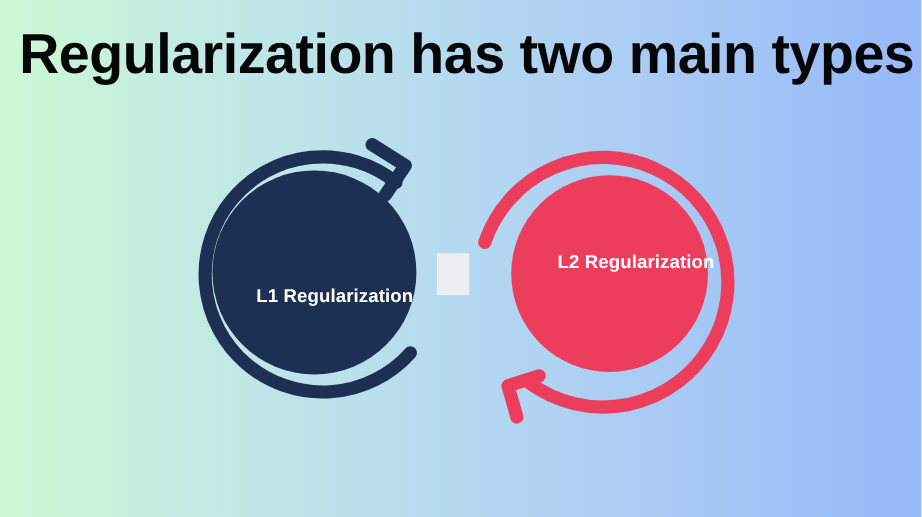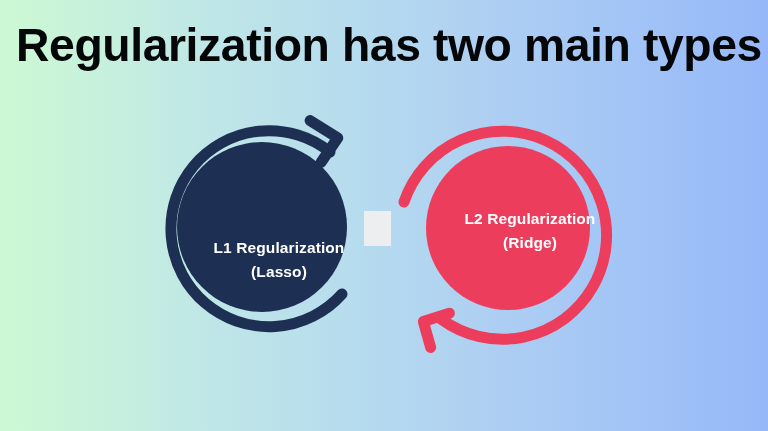--- a/index.html
+++ b/index.html
@@ -112,21 +112,19 @@
       <path d="M 448 311 L 423 322 L 433 347" fill="none" stroke="#ed3d5d" stroke-width="11" stroke-linecap="round" stroke-linejoin="round" transform="rotate(6 428 325)"></path>
 
       <circle cx="508" cy="228" r="82" fill="#ed3d5d"></circle>
     </g>
   </svg>
 
   <div id="connector"></div>
 
   <div id="label-l1" class="circle-label">
     <span class="label-line">L1 Regularization</span>
-    <span class="label-line">(Lasso)</span>
   </div>
 
   <div id="label-l2" class="circle-label">
     <span class="label-line">L2 Regularization</span>
-    <span class="label-line">(Ridge)</span>
   </div>
 
 </div>
 
 </body></html>

